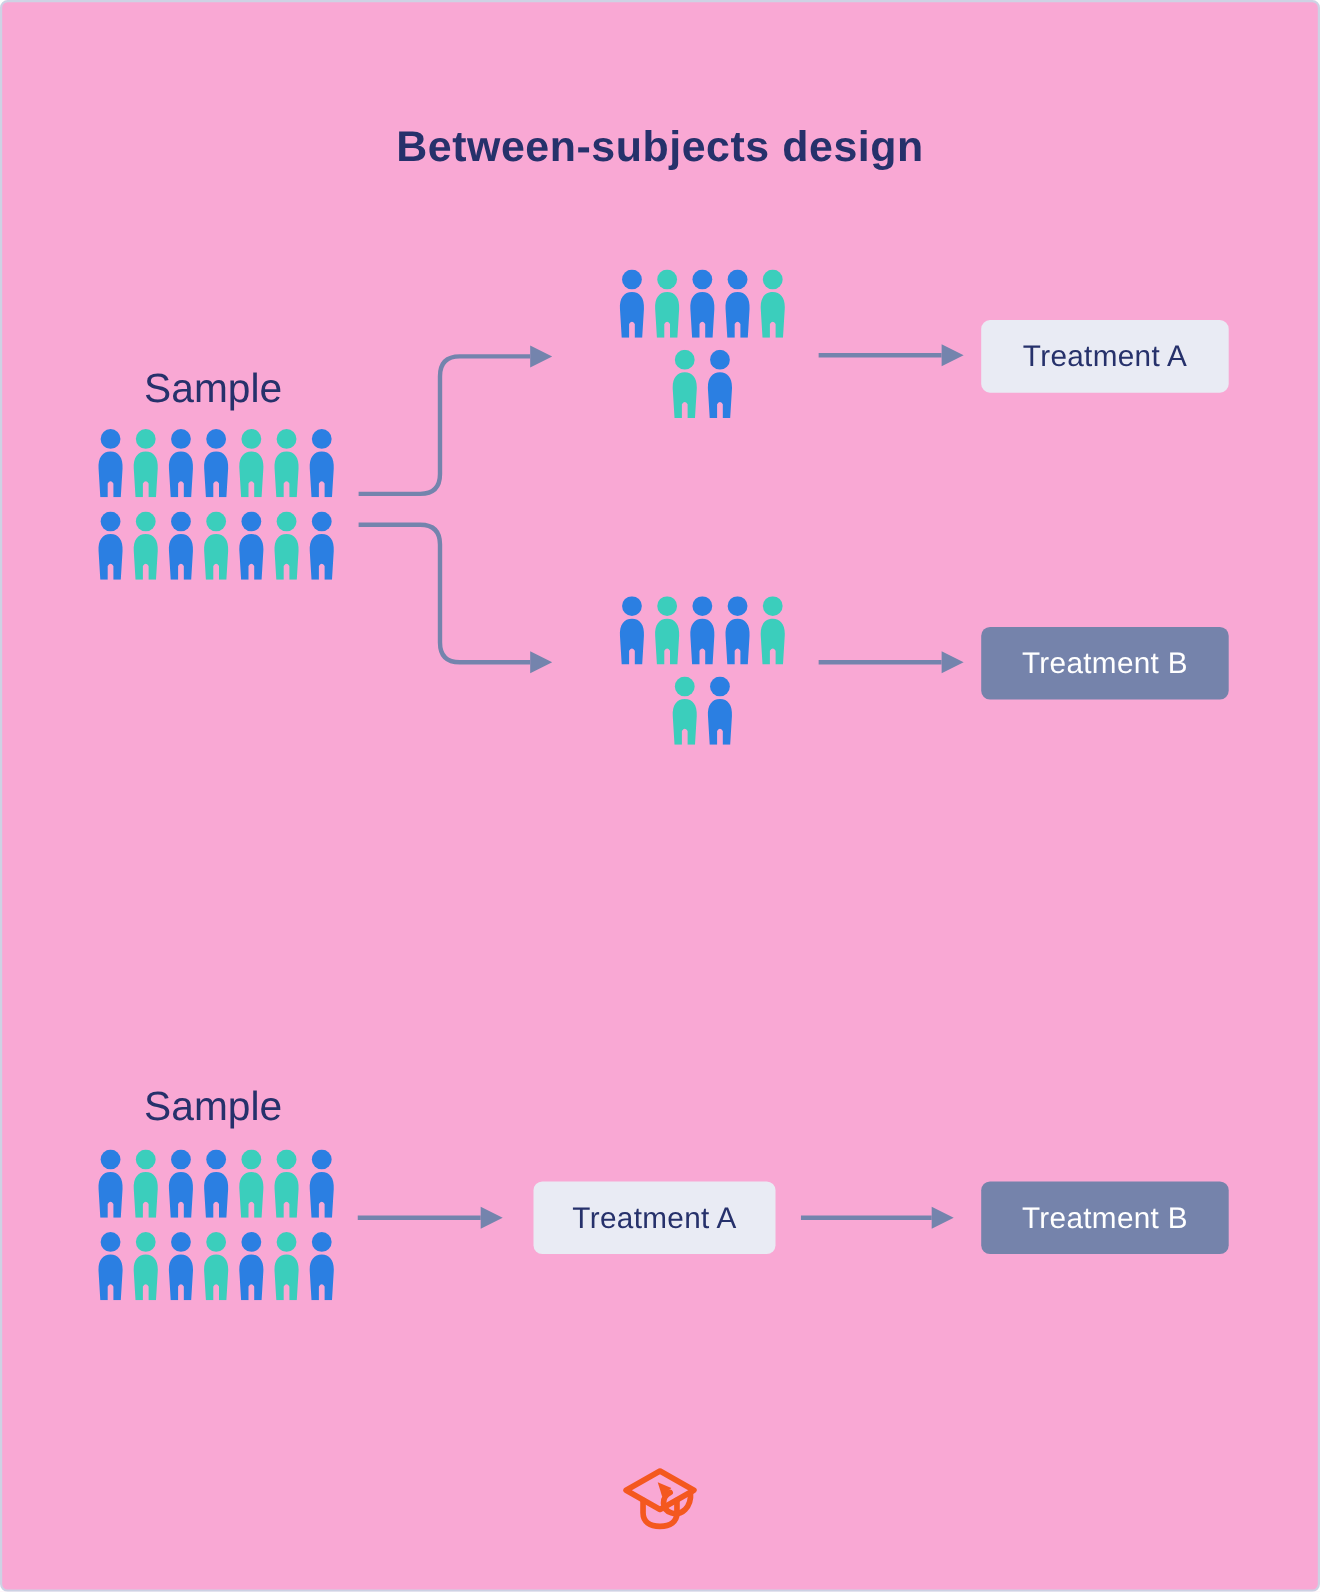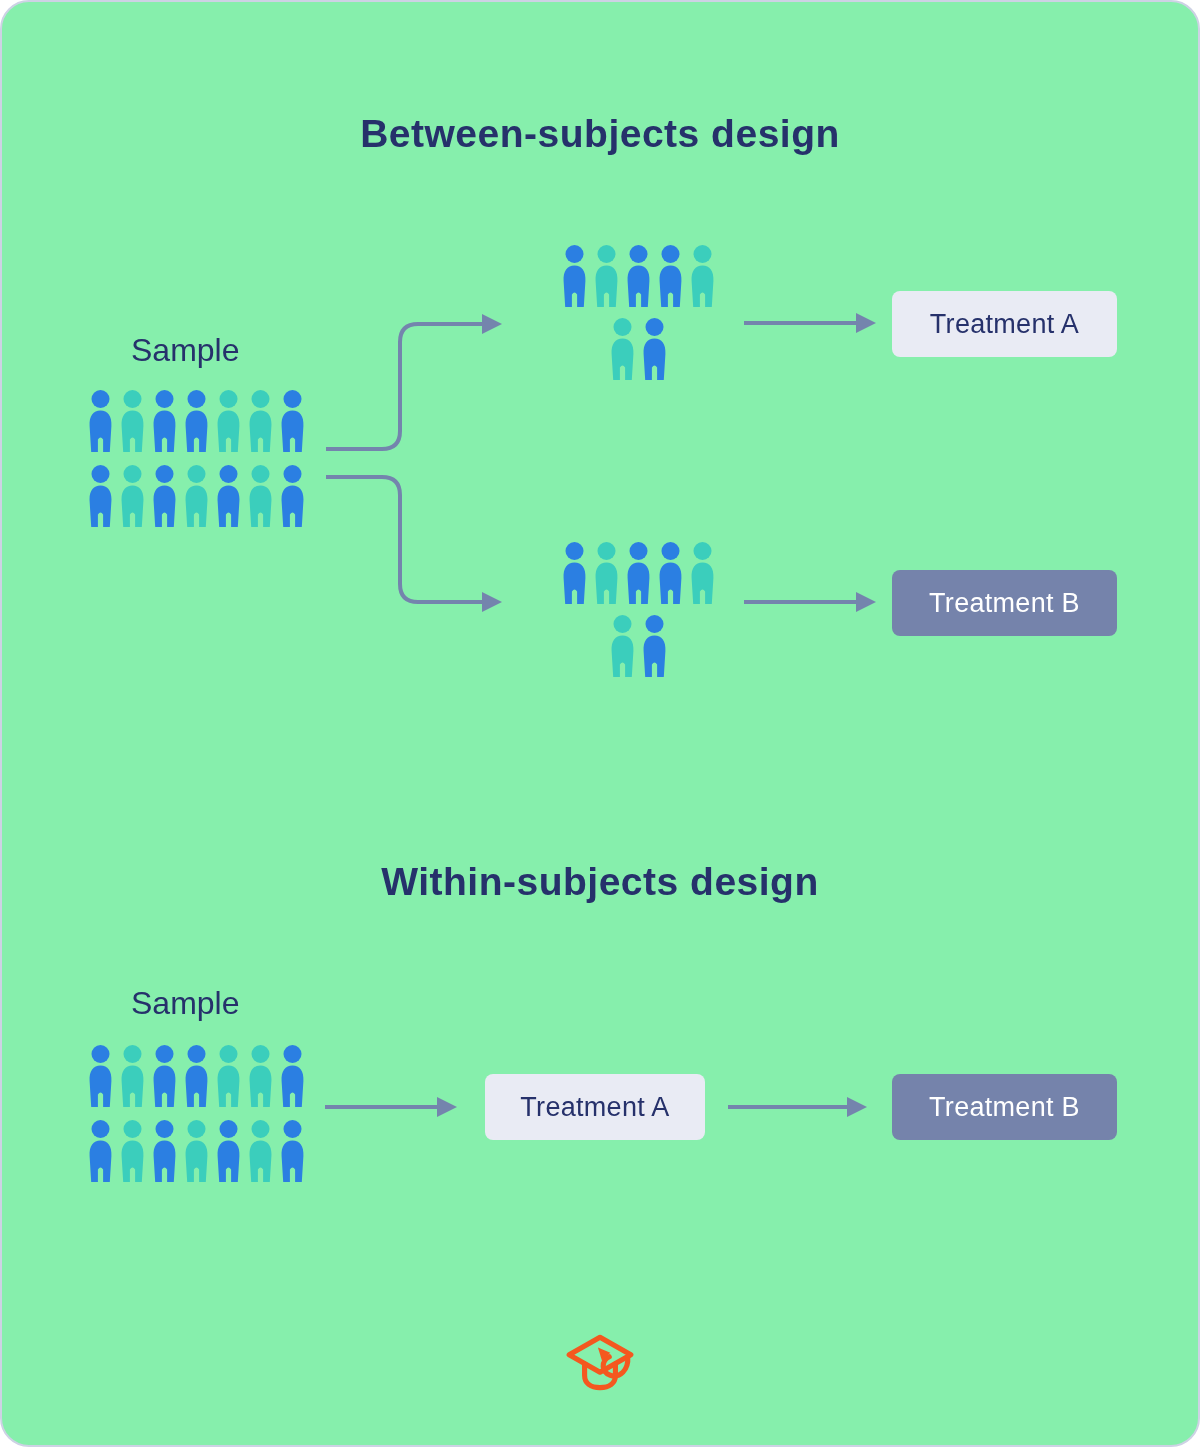--- a/index.html
+++ b/index.html
@@ -2,35 +2,35 @@
 <html style="--blue: #2b7fe2; --teal: #3bcebc; --arrow: #7484ad; --navy: #26316b; --box_light: #e9ebf4; --box_dark: #7583ab; --logo_navy: #1e2a52; --logo_orange: #f4581f; --card_border: #cdd2e4;"><head>
 <meta charset="utf-8">
 <style>
   html,body{margin:0;padding:0;background:#ffffff;}
   body{font-family:"Liberation Sans",sans-serif;}
   .card{
     position:relative;
     width:1200px;height:1447px;
     box-sizing:border-box;
     border:2px solid var(--card_border,#cdd2e4);
-    border-radius:29px;
-    background:#86efac;
+    border-radius:7px;
+    background:#f9a8d4;
     overflow:hidden;
   }
   .abs{position:absolute;}
   .section-title{
     left:0;width:100%;
     text-align:center;
     font-size:39px;
     font-weight:bold;
     letter-spacing:.5px;
     color:var(--navy,#26316b);
   }
   .sample-label{
-    font-size:32px;
+    font-size:37px;
     font-weight:500;
     color:var(--navy,#26316b);
     text-align:center;
   }
   .people{display:flex;flex-direction:column;row-gap:13px;}
   .prow{display:flex;column-gap:5px;justify-content:center;}
   .person{width:27px;height:62px;display:block;}
   .treatment{
     display:flex;align-items:center;justify-content:center;
     border-radius:8px;
@@ -209,21 +209,20 @@
       </div>
     </div>
 
   <svg class="abs" style="left:742px;top:585px;" width="135" height="30" viewBox="0 0 135 30">
     <line class="arrow-line" x1="0" y1="15" x2="112" y2="15"></line>
     <polygon class="arrow-head" points="112,5 132,15 112,25"></polygon>
   </svg>
 
   <div class="abs treatment dark" style="left:890px;top:568px;width:225px;height:66px;">Treatment B</div>
 
-  <div class="abs section-title" style="top:858px;">Within-subjects design</div>
 
   <div class="abs sample-label" style="left:129px;top:983px;">Sample</div>
 
   <div class="abs people" style="left:85px;top:1043px;">
       <div class="prow">
         <svg viewBox="0 0 27 62" class="person">
           <circle cx="13.5" cy="9" r="9" fill="#2b7fe2"></circle>
           <path d="M4.2,62 L2.6,36 C2,26 6.3,20.5 13.5,20.5 C20.7,20.5 25,26 24.4,36 L22.8,62 L16.1,62 L16.1,49.5 Q13.5,45.5 10.9,49.5 L10.9,62 Z" fill="#2b7fe2"></path>
         </svg>
         <svg viewBox="0 0 27 62" class="person">

